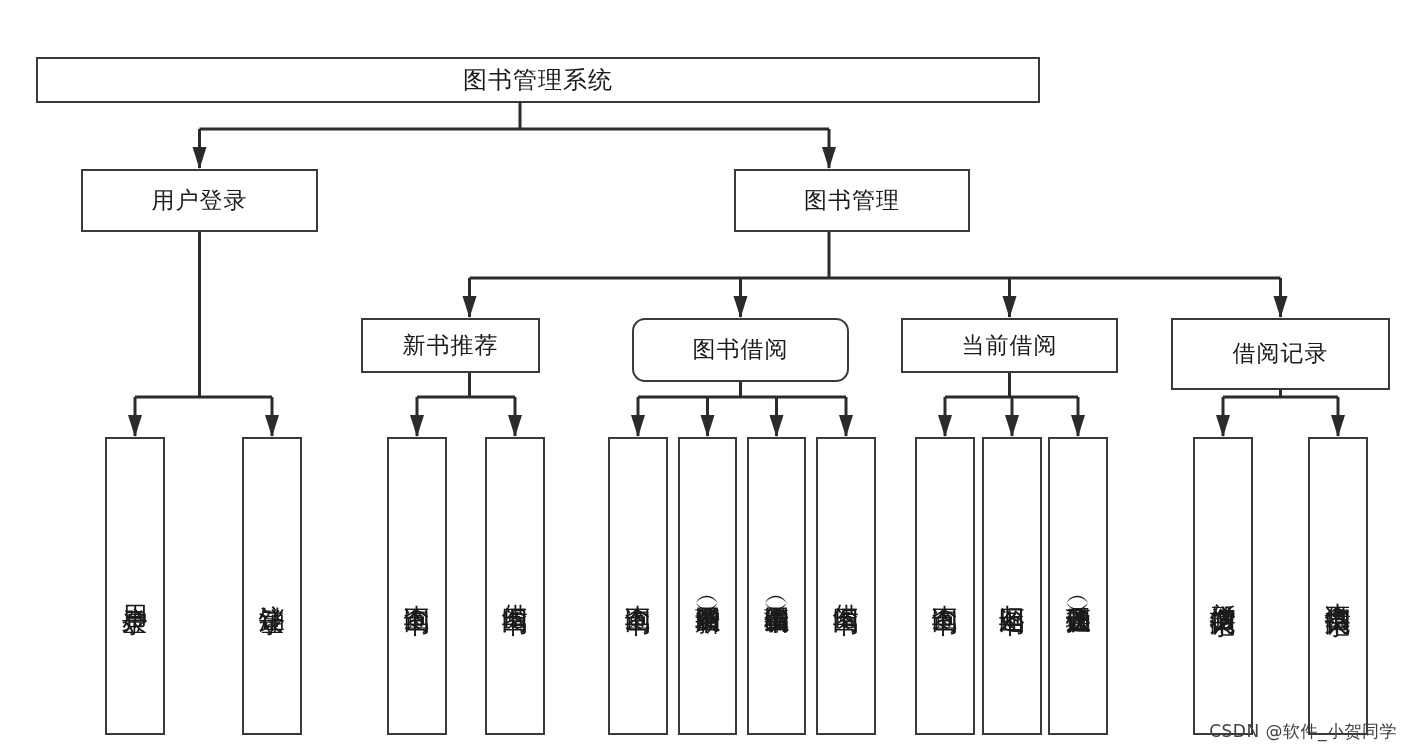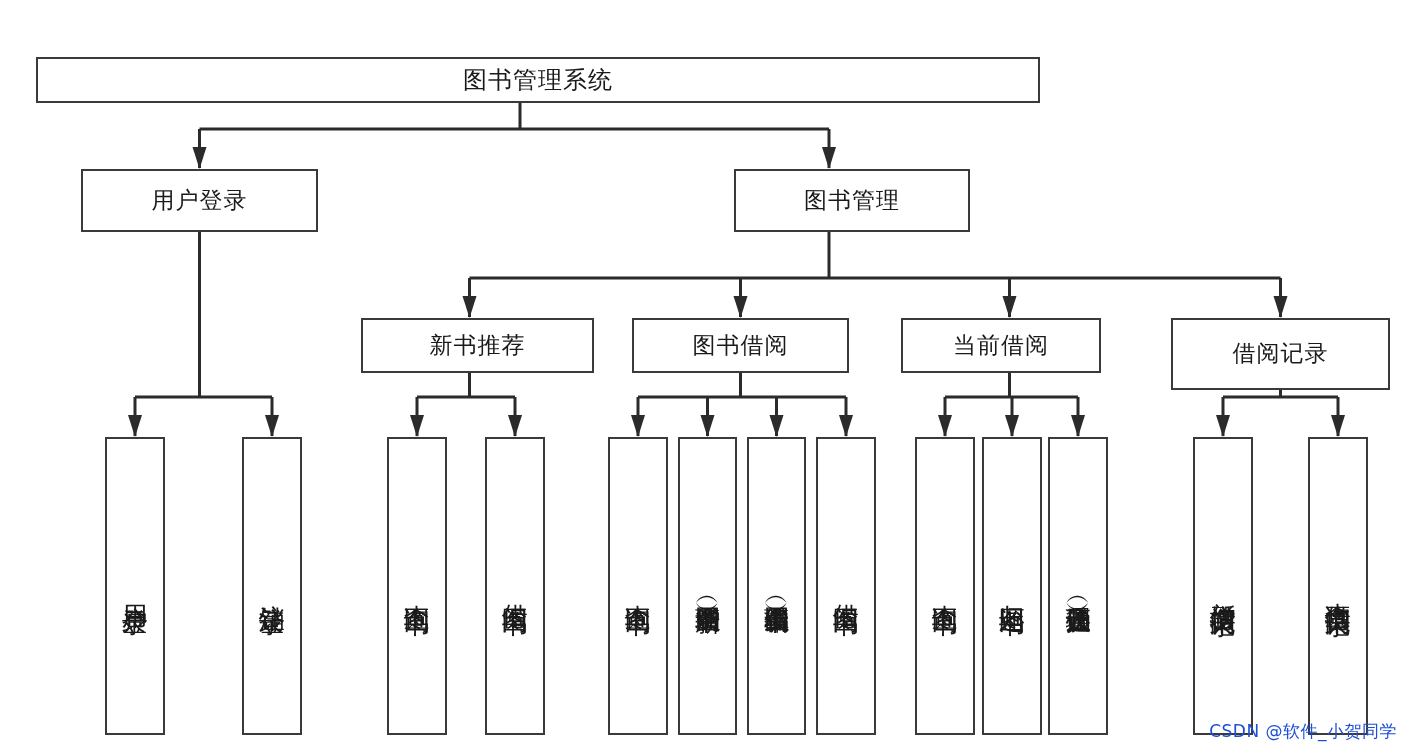--- a/index.html
+++ b/index.html
@@ -61,21 +61,21 @@
   }
   .node.vert.long .lbl{
     font-size:25px;
     letter-spacing:0px;
   }
   #watermark{
     position:absolute;
     right:8px;
     bottom:4px;
     font-size:17px;
-    color:#1d4ed8;
+    color:#404040;
     z-index:5;
     white-space:nowrap;
     letter-spacing:0.5px;
   }
 </style>
 </head>
 <body>
 
 <div id="canvas">
   <svg id="edges" viewBox="0 0 1405 747">
@@ -135,27 +135,27 @@
   <div id="nodes">
       <div class="node horiz root" style="left: 36px; top: 13px; width: 1004px; height: 46px; margin-top: 44px;">
         <span class="lbl">图书管理系统</span>
       </div>
       <div class="node horiz" style="left: 81px; top: 169px; width: 237px; height: 63px;">
         <span class="lbl">用户登录</span>
       </div>
       <div class="node horiz" style="left: 734px; top: 169px; width: 236px; height: 63px;">
         <span class="lbl">图书管理</span>
       </div>
-      <div class="node horiz" style="left: 361px; top: 318px; width: 233px; height: 55px;">
+      <div class="node horiz" style="left: 361px; top: 318px; width: 179px; height: 55px;">
         <span class="lbl">新书推荐</span>
       </div>
-      <div class="node horiz" style="left: 632px; top: 318px; width: 217px; height: 55px;">
+      <div class="node horiz" style="left: 632px; top: 318px; width: 217px; height: 64px; border-radius: 13px;">
         <span class="lbl">图书借阅</span>
       </div>
-      <div class="node horiz" style="left: 901px; top: 318px; width: 200px; height: 55px;">
+      <div class="node horiz" style="left: 901px; top: 318px; width: 217px; height: 55px;">
         <span class="lbl">当前借阅</span>
       </div>
       <div class="node horiz" style="left: 1171px; top: 318px; width: 219px; height: 72px;">
         <span class="lbl">借阅记录</span>
       </div>
       <div class="node vert" style="left: 105px; top: 437px; width: 60px; height: 298px;">
         <span class="lbl">用户登录</span>
       </div>
       <div class="node vert" style="left: 242px; top: 437px; width: 60px; height: 298px;">
         <span class="lbl">注销登录</span>

